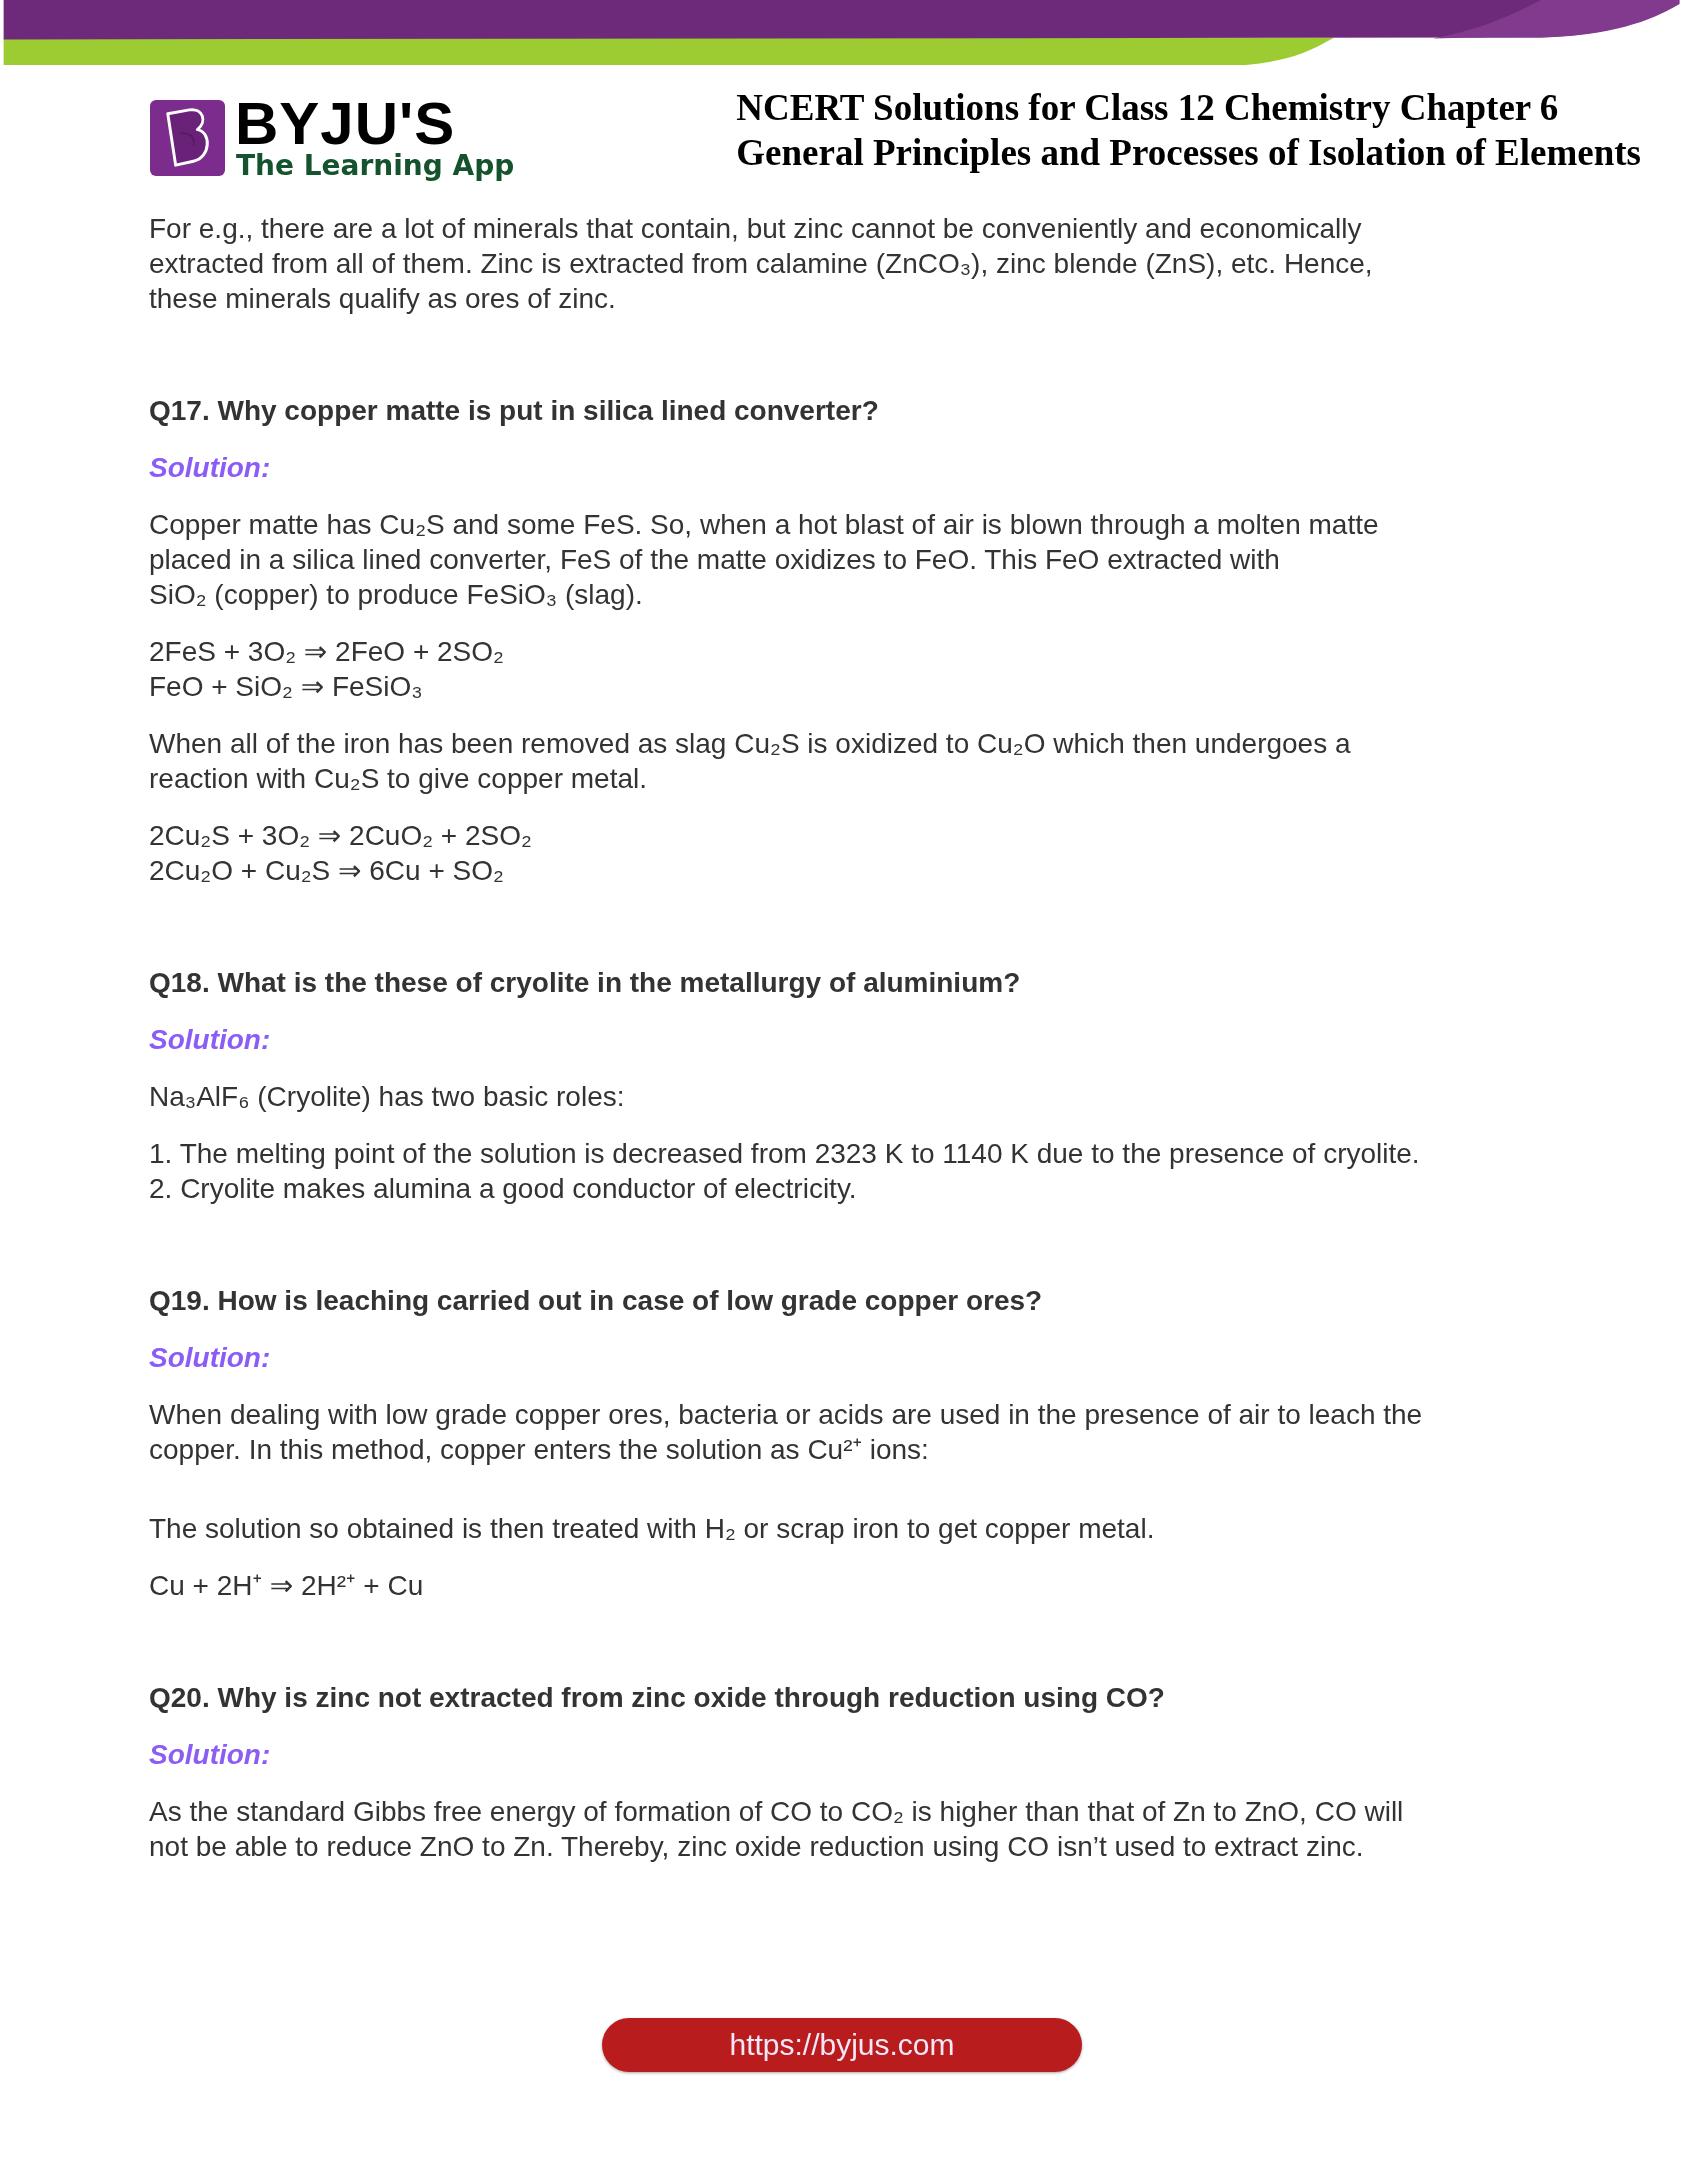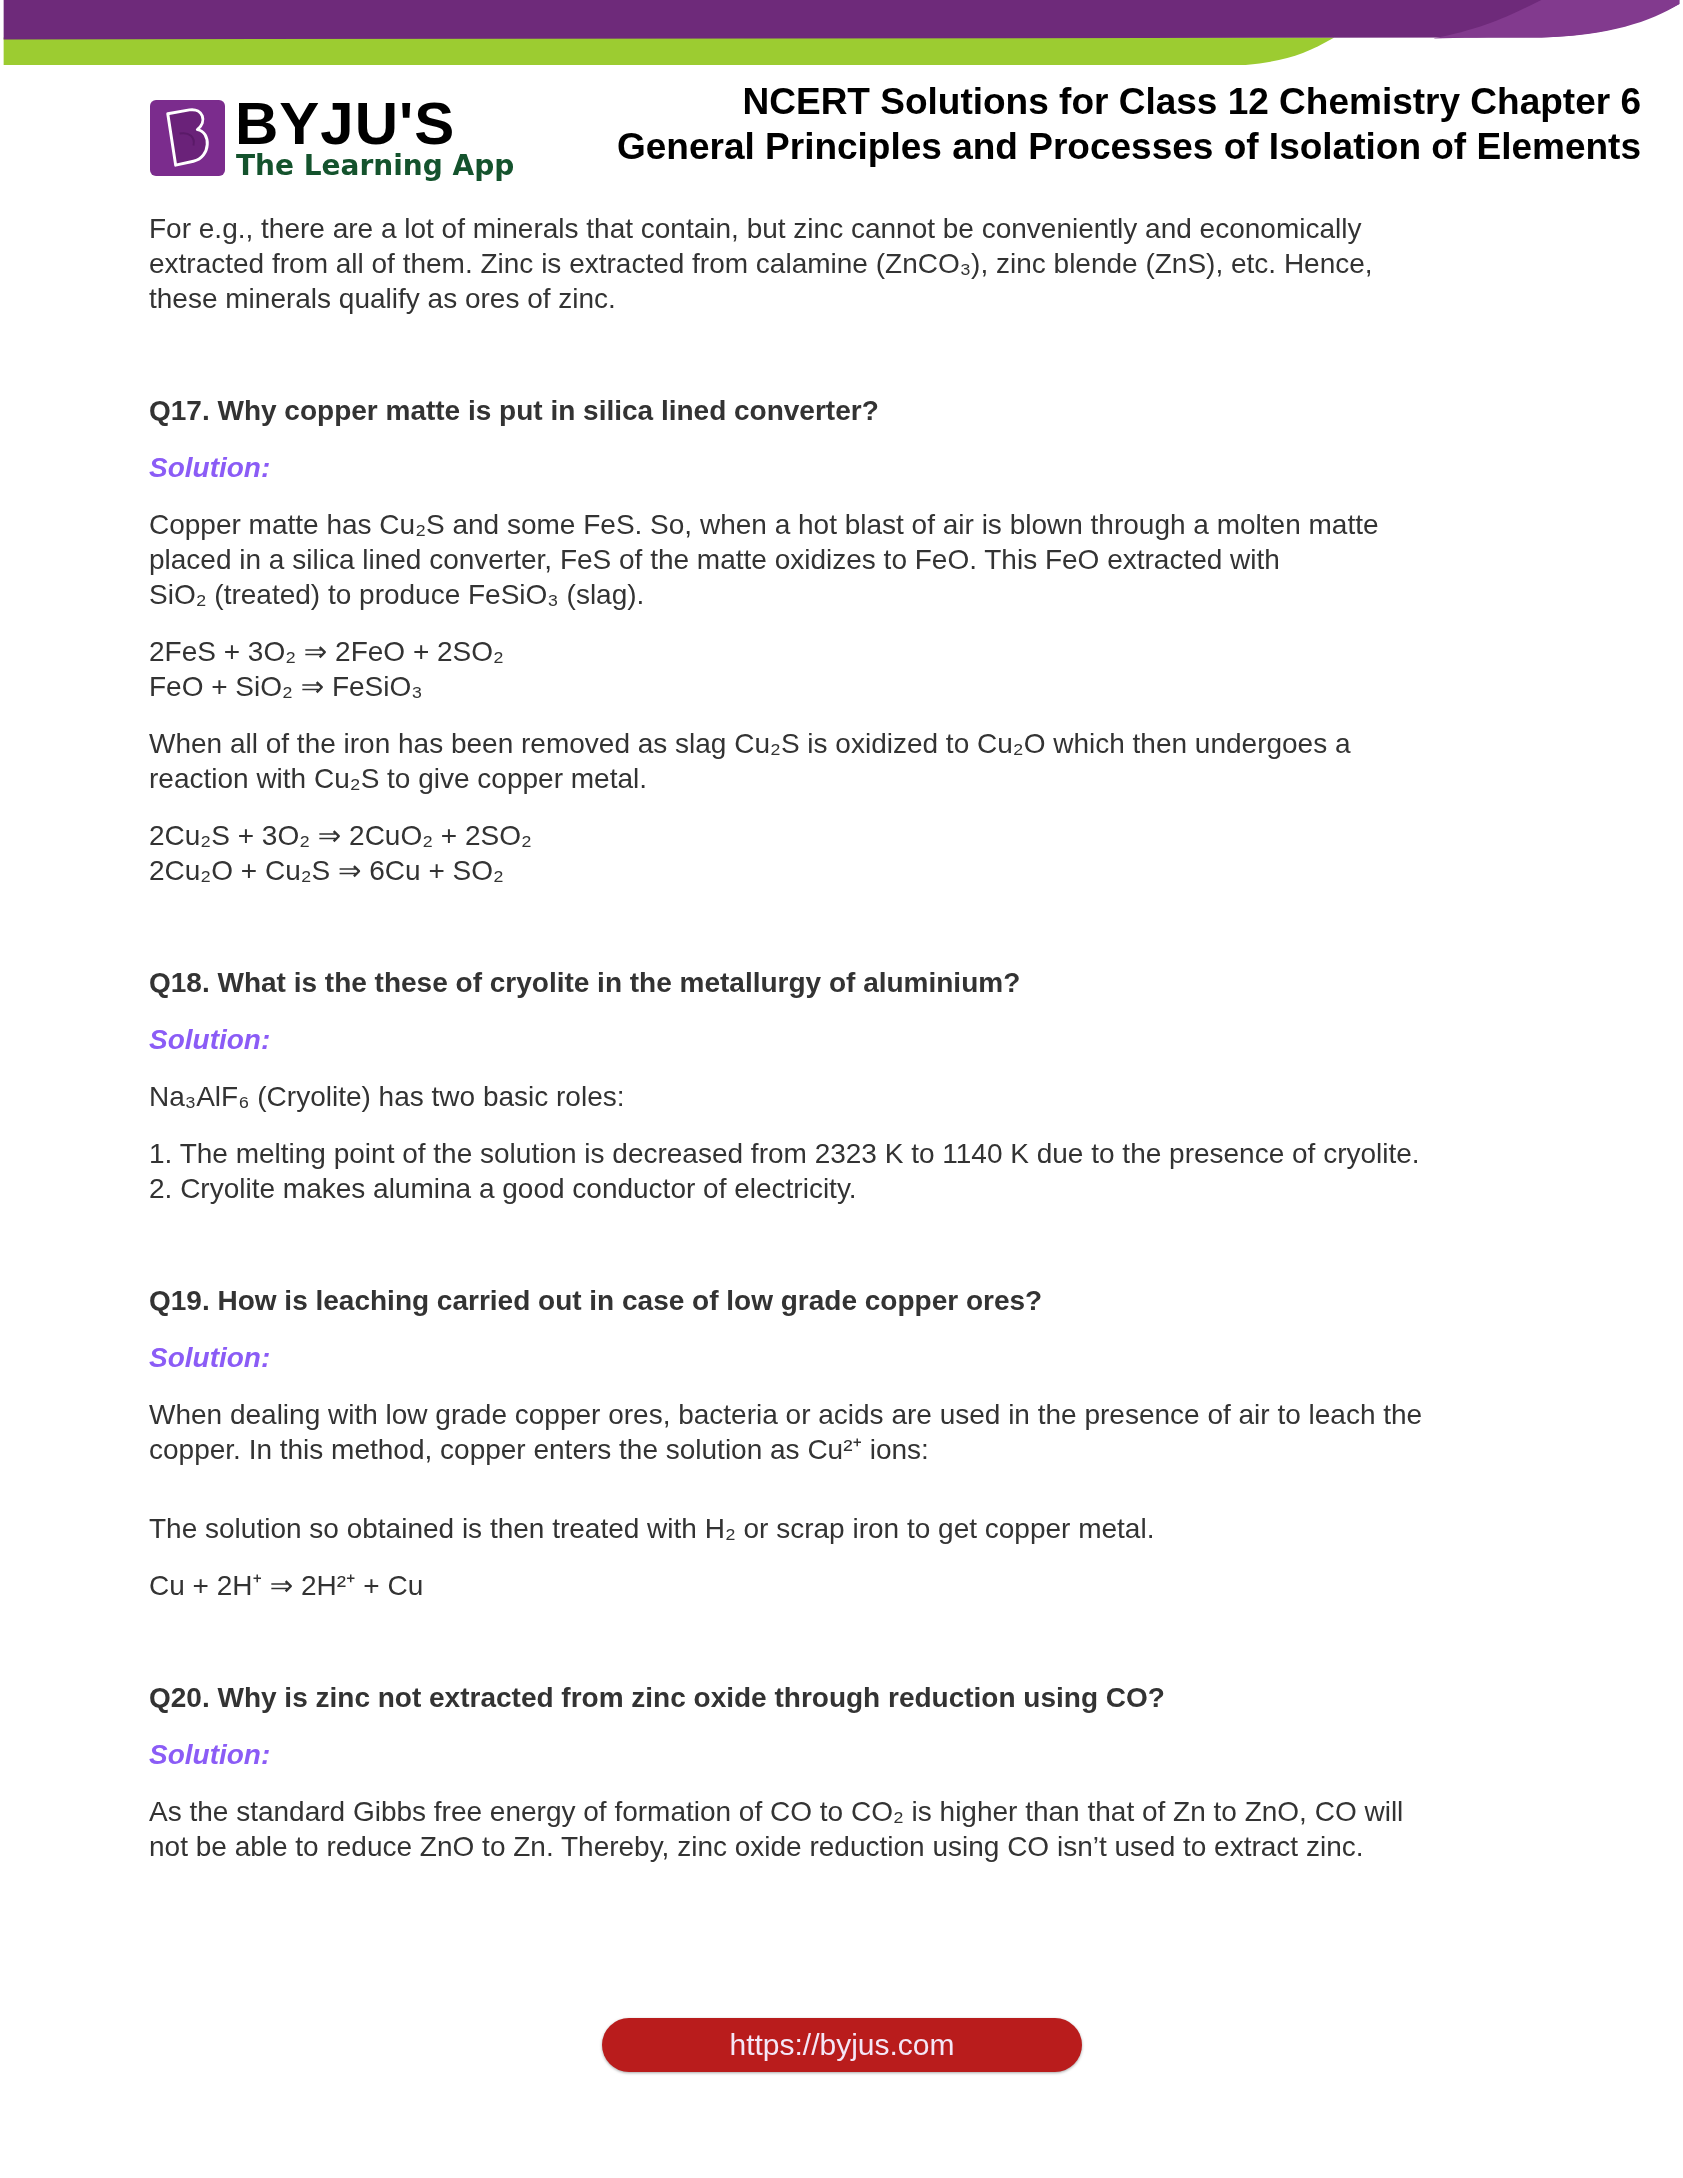--- a/index.html
+++ b/index.html
@@ -3,21 +3,21 @@
   <meta charset="utf-8">
   <style>
     html, body { margin: 0; padding: 0; background: #ffffff; }
     body { width: 1683px; height: 2178px; position: relative; overflow: hidden; font-family: "Liberation Sans", sans-serif; color: #333333; }
     .banner { position: absolute; left: 0; top: 0; width: 1683px; height: 69px; }
     .logo { position: absolute; left: 150px; top: 100px; width: 287px; height: 79px; }
     .logo-mark { position: absolute; left: 0; top: 0; width: 75px; height: 76px; background: #7b2c8d; border-radius: 6px; }
     .logo-mark svg { position: absolute; left: 0; top: 0; }
     .logo-word { position: absolute; left: 85px; top: -6px; font-family: Liberation Sans, sans-serif; font-weight: bold; font-size: 60px; color: #000000; letter-spacing: 1px; line-height: 1; }
     .logo-tag { position: absolute; left: 86px; top: 52px; font-family: "DejaVu Sans", sans-serif; font-size: 28px; color: #14532d; line-height: 1; white-space: nowrap; font-weight: bold; }
-    .doc-title { position: absolute; right: 42px; top: 79px; text-align: right; font-family: Liberation Sans, sans-serif; font-weight: bold; font-size: 37px; line-height: 45px; color: #000; }
+    .doc-title { position: absolute; right: 42px; top: 85px; text-align: left; font-family: Liberation Serif, serif; font-weight: bold; font-size: 37px; line-height: 45px; color: #000; }
     .doc-title div { white-space: nowrap; }
     .content { position: absolute; left: 149px; top: 211px; width: 1386px; font-size: 28px; line-height: 35px; color: #333333; }
     .content p { margin: 0; }
     .gap-s { height: 22px; }
     .gap-l { height: 77px; }
     .q { font-weight: bold; color: #333333; }
     .sol { font-weight: bold; color: #8b5cf6; font-style: italic; }
     .footer-pill { position: absolute; left: 602px; top: 2018px; width: 480px; height: 54px; background: #b91c1c; border-radius: 28px; box-shadow: 0 1px 3px rgba(0,0,0,0.35); display: flex; align-items: center; justify-content: center; text-decoration: none; }
     .footer-pill span { color: #f4e6f6; font-size: 30px; font-family: "Liberation Sans", sans-serif; }
   </style>
@@ -55,21 +55,21 @@
 
   <div class="gap-l"></div>
 
   <section>
     <p class="q">Q17. Why copper matte is put in silica lined converter?</p>
     <div class="gap-s"></div>
     <p class="sol">Solution:</p>
     <div class="gap-s"></div>
     <p>Copper matte has Cu₂S and some FeS. So, when a hot blast of air is blown through a molten matte</p>
     <p>placed in a silica lined converter, FeS of the matte oxidizes to FeO. This FeO extracted with</p>
-    <p>SiO₂ (treated) to produce FeSiO₃ (slag).</p>
+    <p>SiO₂ (copper) to produce FeSiO₃ (slag).</p>
     <div class="gap-s"></div>
     <p>2FeS + 3O₂ ⇒ 2FeO + 2SO₂</p>
     <p>FeO + SiO₂ ⇒ FeSiO₃</p>
     <div class="gap-s"></div>
     <p>When all of the iron has been removed as slag Cu₂S is oxidized to Cu₂O which then undergoes a</p>
     <p>reaction with Cu₂S to give copper metal.</p>
     <div class="gap-s"></div>
     <p>2Cu₂S + 3O₂ ⇒ 2CuO₂ + 2SO₂</p>
     <p>2Cu₂O + Cu₂S ⇒ 6Cu + SO₂</p>
   </section>

